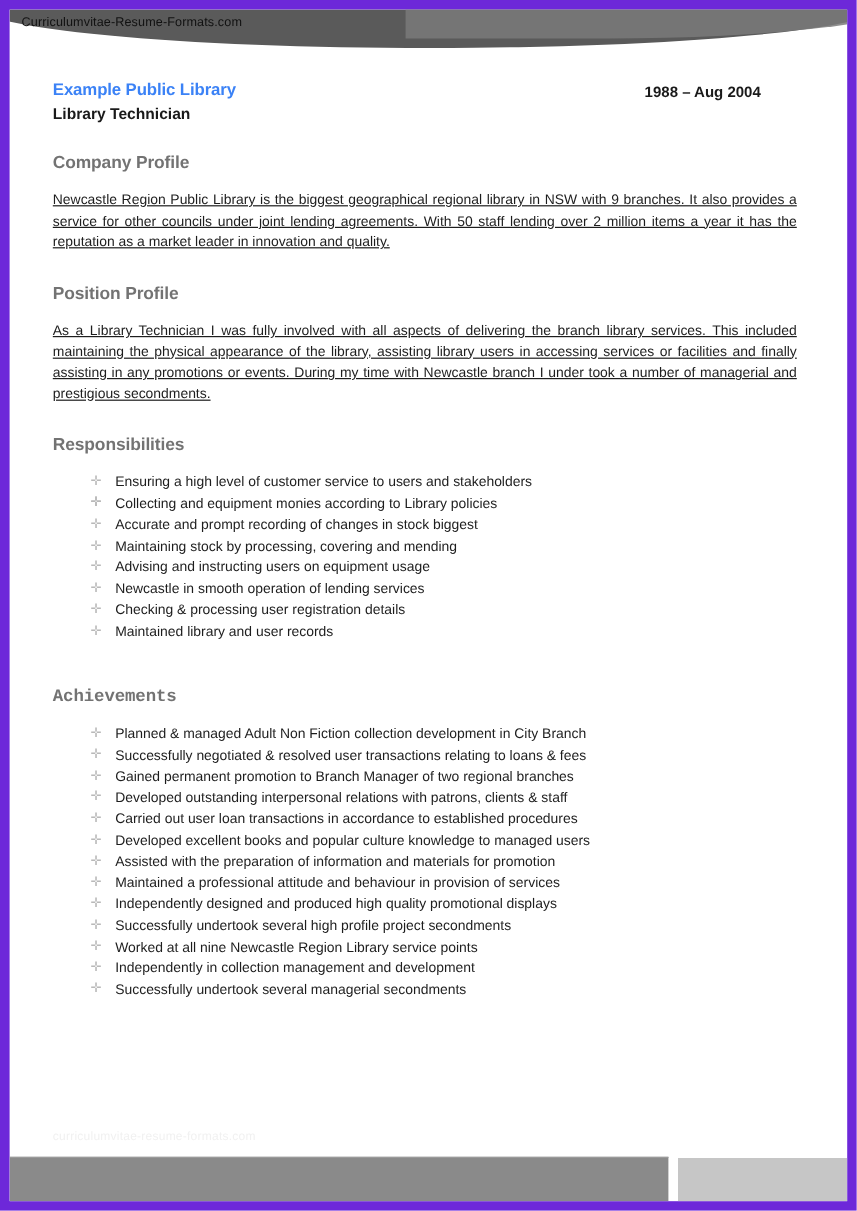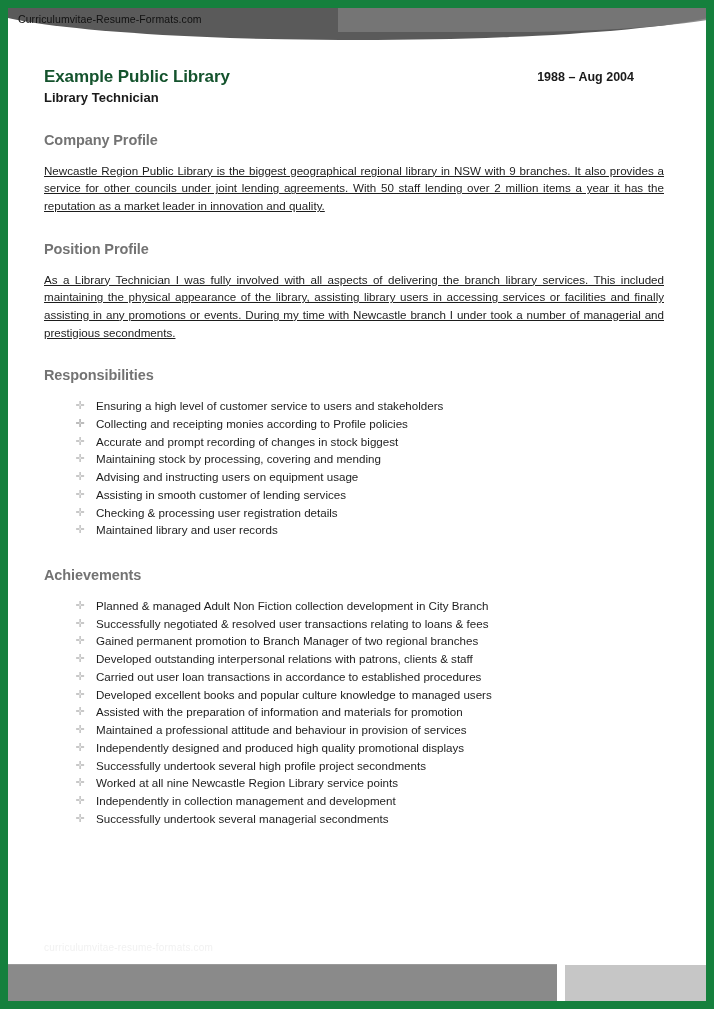--- a/index.html
+++ b/index.html
@@ -9,21 +9,21 @@
   }
   body {
     font-family: "Liberation Sans", sans-serif;
   }
   .page {
     position: relative;
     width: 714px;
     height: 1009px;
     background: #ffffff;
     box-sizing: border-box;
-    border: 8px solid #15803d;
+    border: 8px solid #6d28d9;
     overflow: hidden;
   }
 
   
   .banner {
     position: absolute;
     left: 0;
     top: 0;
     width: 698px;
     height: 40px;
@@ -70,23 +70,23 @@
     padding: 18px 30px 0 36px;
     box-sizing: border-box;
   }
 
   .head-row {
     display: flex;
     justify-content: space-between;
     align-items: flex-start;
   }
   .company {
-    font-size: 17px;
-    font-weight: bold;
-    color: #14532d;
+    font-size: 14px;
+    font-weight: bold;
+    color: #3b82f6;
     letter-spacing: -.1px;
     line-height: 1.25;
   }
   .role {
     font-size: 13px;
     font-weight: bold;
     color: #1a1a1a;
     margin-top: 3px;
     line-height: 1.2;
   }
@@ -100,21 +100,21 @@
     text-align: right;
   }
 
   h2.section {
     font-size: 14.5px;
     font-weight: bold;
     color: #737373;
     margin: 26px 0 0 0;
     letter-spacing: -.1px;
   }
-  h2.section.tight { margin-top: 28px; }
+  h2.section.tight { margin-top: 38px; font-family: Liberation Mono, monospace; }
 
   p.para {
     font-size: 11.6px;
     color: #1d1d1d;
     line-height: 1.52;
     margin: 14px 0 0 0;
     text-align: justify;
     padding-right: 12px;
     text-decoration: underline;
   }
@@ -195,25 +195,25 @@
     <h2 class="section">Company Profile</h2>
     <p class="para">Newcastle Region Public Library is the biggest geographical regional library in NSW with 9 branches. It also provides a service for other councils under joint lending agreements. With 50 staff lending over 2 million items a year it has the reputation as a market leader in innovation and quality.</p>
 
     <h2 class="section">Position Profile</h2>
     <p class="para">As a Library Technician I was fully involved with all aspects of delivering the branch library services. This included maintaining the physical appearance of the library, assisting library users in accessing services or facilities and finally assisting in any promotions or events. During my time with Newcastle branch I under took a number of managerial and prestigious secondments.</p>
 
     <h2 class="section">Responsibilities</h2>
     <ul class="bullets" id="responsibilities-list">
         <li><span class="bullet-icon">✛</span><span>Ensuring a high level of customer service to users and stakeholders</span></li>
         <li><span class="bullet-icon">✛</span></li>
-        <li><span class="bullet-icon">✛</span><span>Collecting and receipting monies according to Profile policies</span></li>
+        <li><span class="bullet-icon">✛</span><span>Collecting and equipment monies according to Library policies</span></li>
         <li><span class="bullet-icon">✛</span><span>Accurate and prompt recording of changes in stock biggest</span></li>
         <li><span class="bullet-icon">✛</span><span>Maintaining stock by processing, covering and mending</span></li>
         <li><span class="bullet-icon">✛</span><span>Advising and instructing users on equipment usage</span></li>
-        <li><span class="bullet-icon">✛</span><span>Assisting in smooth customer of lending services</span></li>
+        <li><span class="bullet-icon">✛</span><span>Newcastle in smooth operation of lending services</span></li>
         <li><span class="bullet-icon">✛</span><span>Checking &amp; processing user registration details</span></li>
         <li><span class="bullet-icon">✛</span><span>Maintained library and user records</span></li>
       </ul>
 
     <h2 class="section tight">Achievements</h2>
     <ul class="bullets" id="achievements-list">
         <li><span class="bullet-icon">✛</span><span>Planned &amp; managed Adult Non Fiction collection development in City Branch</span></li>
         <li><span class="bullet-icon">✛</span><span>Successfully negotiated &amp; resolved user transactions relating to loans &amp; fees</span></li>
         <li><span class="bullet-icon">✛</span><span>Gained permanent promotion to Branch Manager of two regional branches</span></li>
         <li><span class="bullet-icon">✛</span><span>Developed outstanding interpersonal relations with patrons, clients &amp; staff</span></li>

